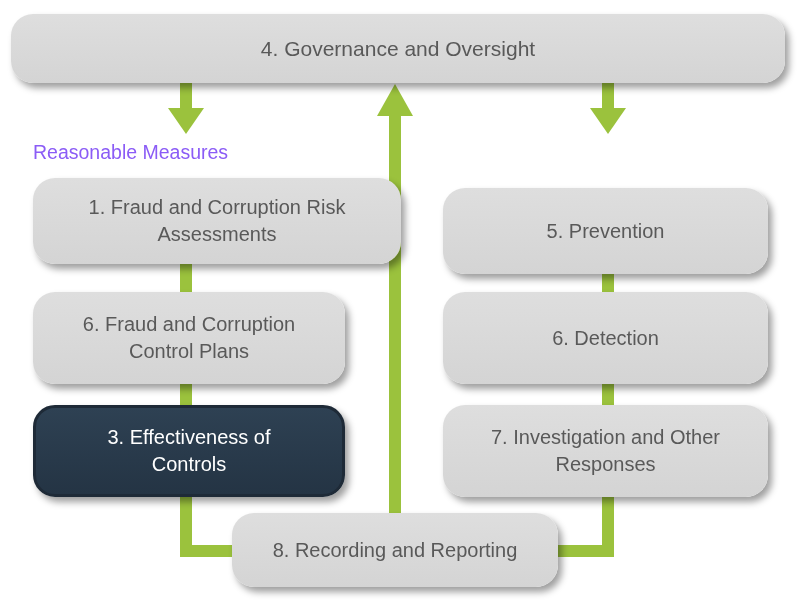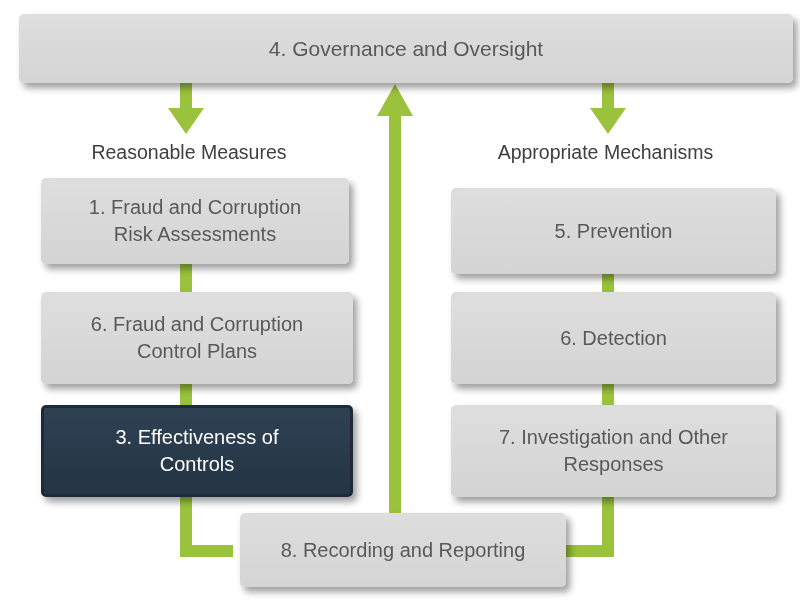--- a/index.html
+++ b/index.html
@@ -24,55 +24,53 @@
     z-index: 1;
   }
   .box {
     position: absolute;
     z-index: 2;
     box-sizing: border-box;
     display: flex;
     align-items: center;
     justify-content: center;
     text-align: center;
-    border-radius: 5px;
+    border-radius: 22px;
     background: linear-gradient(180deg, #dedede 0%, #d4d4d4 100%);
     box-shadow: 4px 5px 7px rgba(0,0,0,0.38);
     color: #595959;
     font-size: 20px;
     line-height: 27px;
     padding: 16px 40px;
-    margin-left: 8px;
   }
   .box.dark {
     background: linear-gradient(180deg, #2e4153 0%, #243444 100%);
     border: 3px solid #1e2a37;
     color: #ffffff;
     justify-content: flex-end;
   }
   .box.top {
     left: 11px; top: 14px; width: 774px; height: 69px;
     font-size: 21px;
   }
-  .box.b1 { left: 33px;  top: 178px; width: 308px; height: 86px; }
+  .box.b1 { left: 33px;  top: 178px; width: 368px; height: 86px; }
   .box.b2 { left: 33px;  top: 292px; width: 312px; height: 92px; }
   .box.b3 { left: 33px;  top: 405px; width: 312px; height: 92px; }
   .box.b5 { left: 443px; top: 188px; width: 325px; height: 86px; }
   .box.b6 { left: 443px; top: 292px; width: 325px; height: 92px; }
   .box.b7 { left: 443px; top: 405px; width: 325px; height: 92px; }
   .box.b8 { left: 232px; top: 513px; width: 326px; height: 74px; }
   .col-header {
     position: absolute;
     z-index: 2;
     top: 138px;
     height: 28px;
     display: flex;
     align-items: center;
-    justify-content: center;
-    color: #404040;
+    color: #8b5cf6;
     font-size: 19.5px;
   }
   .col-header.left  { left: 33px;  width: 312px; }
   .col-header.right { left: 443px; width: 325px; }
 </style>
 </head>
 <body>
 
 <div class="canvas">
 
@@ -96,23 +94,20 @@
     <path d="M608 494 V551 H557" fill="none" stroke-width="12" stroke="#9BC23D"></path>
   </svg>
 
   <div class="box top">
     <span>4. Governance and Oversight</span>
   </div>
 
   <div class="col-header left">
     <span>Reasonable Measures</span>
   </div>
-  <div class="col-header right">
-    <span>Appropriate Mechanisms</span>
-  </div>
 
   <div class="box b1">
     <span>1. Fraud and Corruption Risk Assessments</span>
   </div>
   <div class="box b2">
     <span>6. Fraud and Corruption Control Plans</span>
   </div>
   <div class="box b3 dark">
     <span>3. Effectiveness of Controls</span>
   </div>

